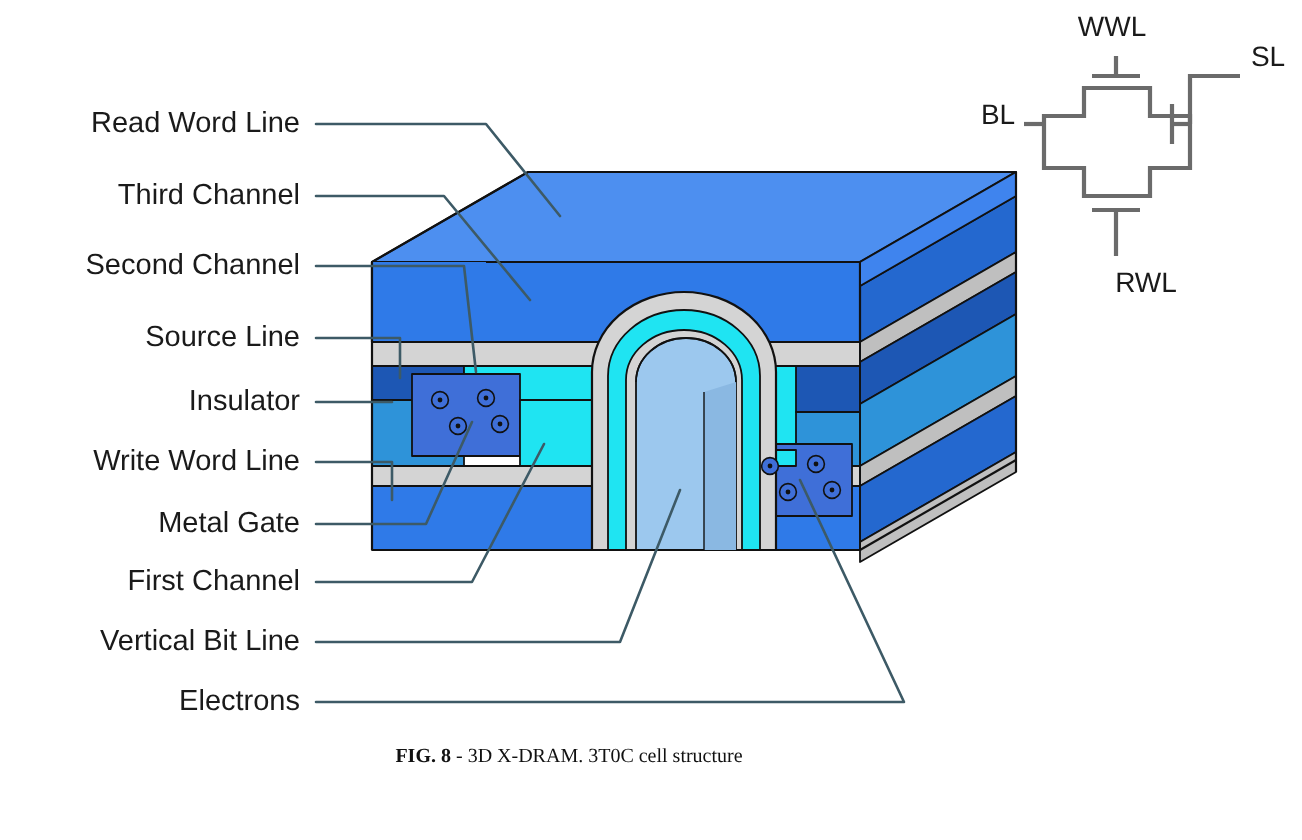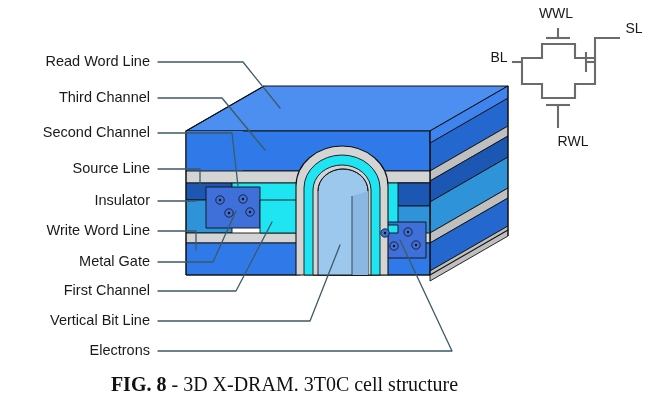--- a/index.html
+++ b/index.html
@@ -56,21 +56,21 @@
     stroke-linecap: butt;
     stroke-linejoin: miter;
   }
   .caption {
     position: absolute;
     left: 0;
     top: 373px;
     width: 569px;
     text-align: center;
     font-family: "Liberation Serif", serif;
-    font-size: 20px;
+    font-size: 10px;
     color: #111111;
   }
   .caption b { font-weight: bold; }
   .electron-body { fill: #3f6fd8; stroke: #111; stroke-width: 0.8; }
   .electron-dot { fill: #111111; }
 </style>
 </head>
 <body>
 
 <div id="root">

